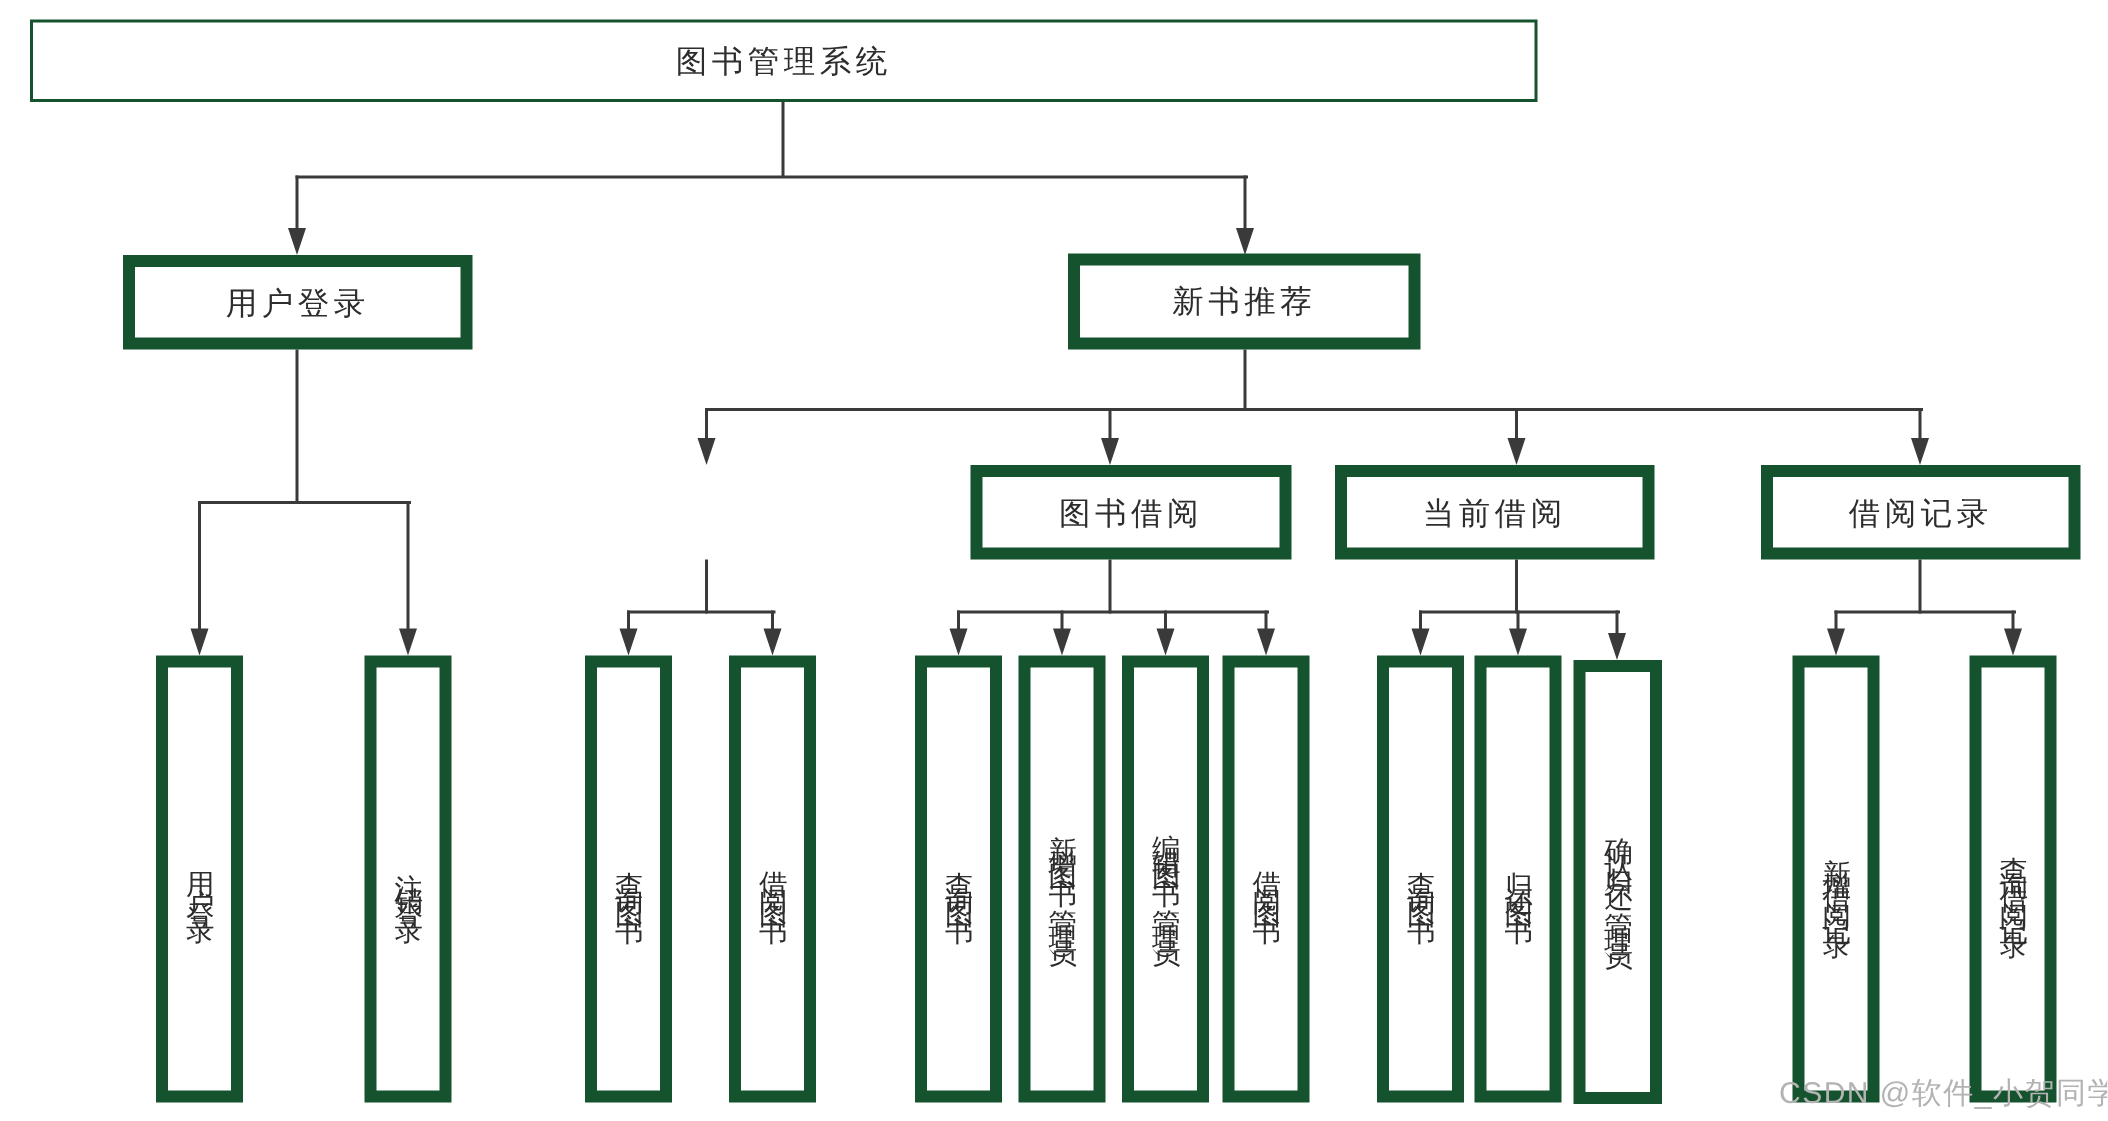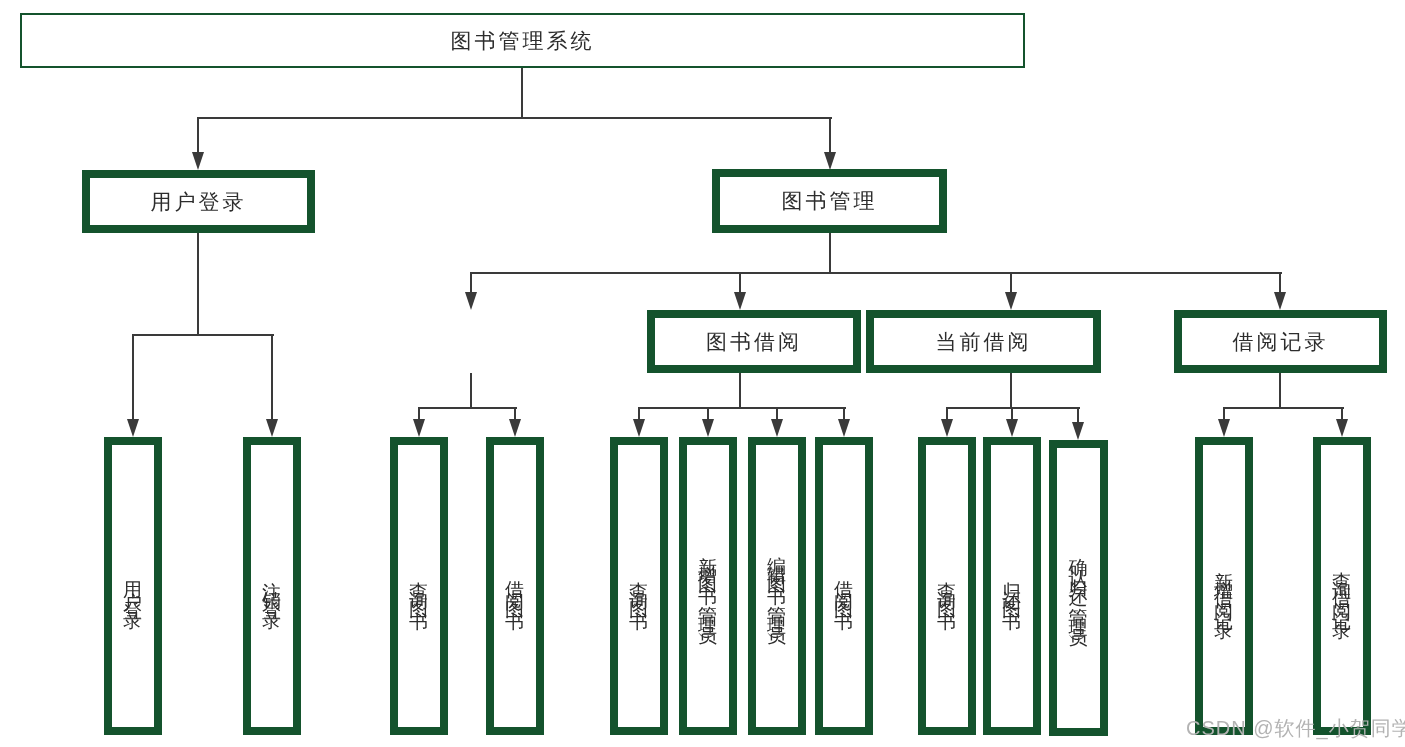--- a/index.html
+++ b/index.html
@@ -39,24 +39,24 @@
   }
 </style>
 </head>
 <body>
 
 <div id="stage">
 
   <div class="node h-node root-node" style="left:20px;top:13px;width:1005px;height:55px;">图书管理系统</div>
 
   <div class="node h-node" style="left:82px;top:170px;width:233px;height:63px;">用户登录</div>
-  <div class="node h-node" style="left:712px;top:169px;width:235px;height:64px;">图书管理</div>
+  <div class="node h-node" style="left:712px;top:169px;width:235px;height:64px;">新书推荐</div>
 
   <div class="node h-node" style="left:647px;top:310px;width:214px;height:63px;">图书借阅</div>
-  <div class="node h-node" style="left:866px;top:310px;width:235px;height:63px;">当前借阅</div>
+  <div class="node h-node" style="left:890px;top:310px;width:213px;height:63px;">当前借阅</div>
   <div class="node h-node" style="left:1174px;top:310px;width:213px;height:63px;">借阅记录</div>
 
   <div class="node v-node" style="left:104px;top:437px;width:58px;height:298px;">用户登录</div>
   <div class="node v-node" style="left:243px;top:437px;width:58px;height:298px;">注销登录</div>
 
   <div class="node v-node" style="left:390px;top:437px;width:58px;height:298px;">查询图书</div>
   <div class="node v-node" style="left:486px;top:437px;width:58px;height:298px;">借阅图书</div>
 
   <div class="node v-node" style="left:610px;top:437px;width:58px;height:298px;">查询图书</div>
   <div class="node v-node" style="left:679px;top:437px;width:58px;height:298px;">新增图书（管理员）</div>

